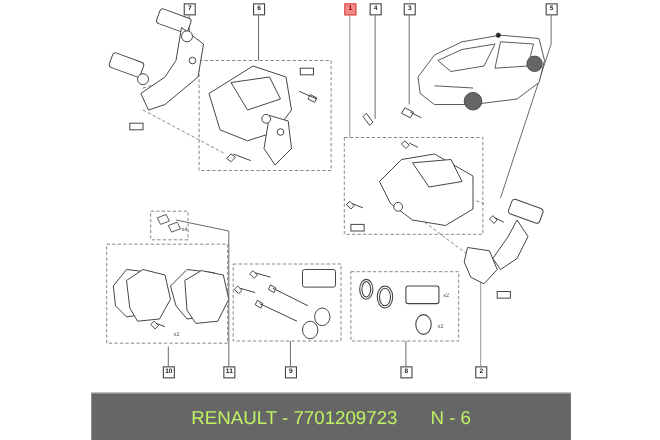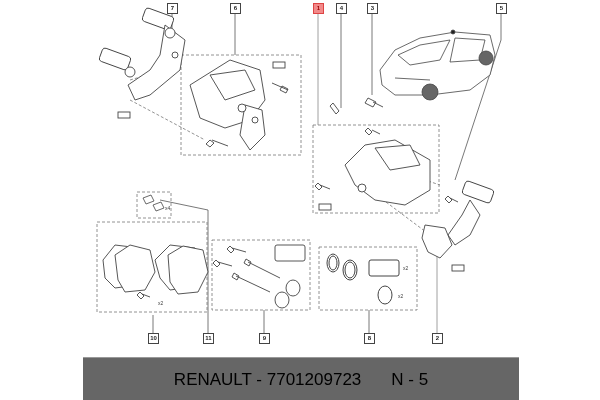--- a/index.html
+++ b/index.html
@@ -9,21 +9,21 @@
   .callout {
     position: absolute; width: 9px; height: 9px; border: 1px solid #444; background: #fff;
     font-size: 6px; line-height: 9px; text-align: center; color: #222; font-weight: bold;
     box-sizing: content-box; cursor: pointer;
   }
   .callout.highlight { background: #f28a8a; border-color: #d44; color: #900; }
   .footer {
     position: absolute; left: 83px; top: 357px; width: 436px; height: 43px;
     background: #666666; border-top: 1px solid #999;
     display: flex; align-items: center; justify-content: center;
-    color: #000000; font-size: 17px; letter-spacing: 0;
+    color: #bef264; font-size: 17px; letter-spacing: 0;
   }
   .footer .ref { margin-right: 30px; }
 </style>
 </head>
 <body>
 
 <div class="diagram">
   <svg width="600" height="357" viewBox="0 0 600 357">
     <g fill="none" stroke="#555" stroke-width="0.8">
 
@@ -154,14 +154,14 @@
   <div class="callout" style="left:203px;top:333px;">11</div>
   <div class="callout" style="left:259px;top:333px;">9</div>
   <div class="callout" style="left:364px;top:333px;">8</div>
   <div class="callout" style="left:432px;top:333px;">2</div>
 </div>
 
 <div class="footer">
   <span class="ref">
     <span>RENAULT</span><span> - </span><span>7701209723</span>
   </span>
-  <span>N - 5</span>
+  <span>N - 6</span>
 </div>
 
 </body></html>

